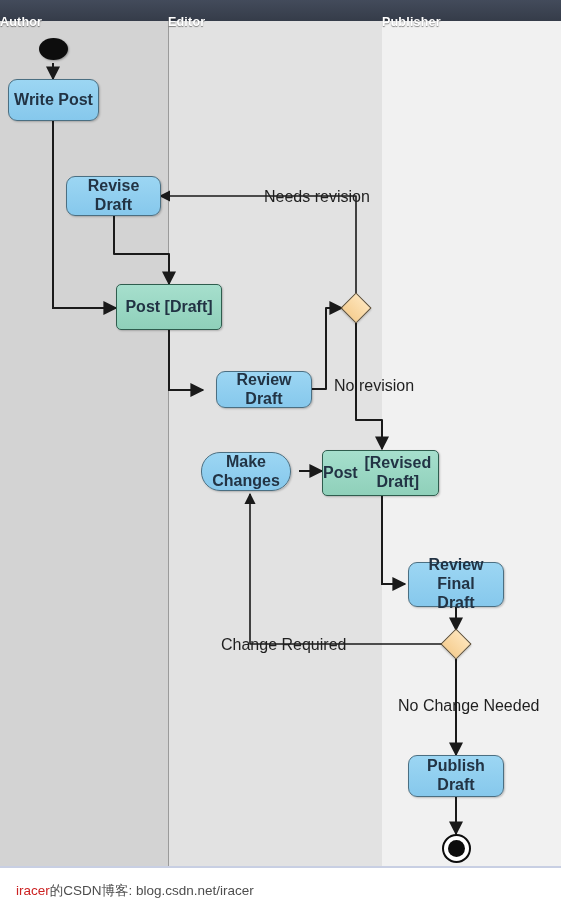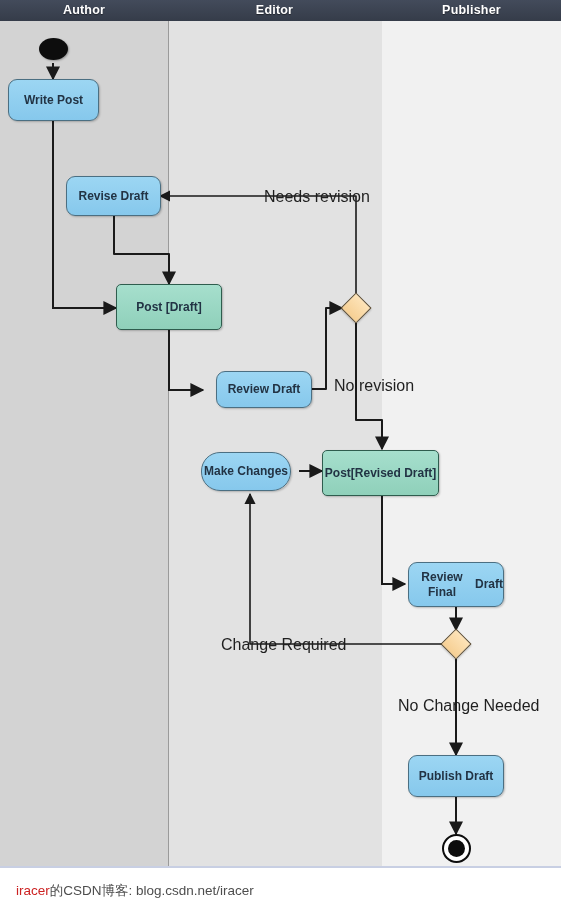--- a/index.html
+++ b/index.html
@@ -23,24 +23,23 @@
     position: absolute;
     left: 0;
     top: 0;
     width: 561px;
     height: 21px;
     background: #3d4554;
     background: linear-gradient(180deg, #434b5b 0%, #353c49 100%);
   }
   .lane-title {
     position: absolute;
-    top: 0;
+    top: 12px;
     height: 21px;
     line-height: 21px;
-    text-align: center;
     color: #ffffff;
     font-size: 12.5px;
     font-weight: bold;
     letter-spacing: 0.2px;
     text-shadow: 0 1px 1px rgba(0,0,0,0.45);
   }
 
   
   .lane-body {
     position: absolute;
@@ -85,21 +84,21 @@
   
   .node {
     position: absolute;
     box-sizing: border-box;
     border-radius: 9px;
     border: 1.4px solid #4a6e80;
     display: flex;
     align-items: center;
     justify-content: center;
     text-align: center;
-    font-size: 12px;
+    font-size: 16px;
     font-weight: bold;
     color: #223344;
     line-height: 1.18;
     box-shadow: 1px 1px 2px rgba(0,0,0,0.22);
   }
   .node.blue {
     background: #92d0f0;
     background: linear-gradient(180deg, #9cd6f3 0%, #86c8ec 100%);
     border-color: #4b6f82;
   }
@@ -226,21 +225,21 @@
 
   <div class="node blue" style="left:201px; top:452px; width:90px; height:39px;border-radius:19px;">
     <span>Make Changes</span>
   </div>
 
   <div class="node green" style="left:322px; top:450px; width:117px; height:46px; flex-direction:row;">
     <span>Post</span>
     <span>[Revised Draft]</span>
   </div>
 
-  <div class="node blue" style="left:408px; top:562px; width:96px; height:45px; flex-direction:row;">
+  <div class="node blue" style="left:408px; top:562px; width:96px; height:45px; flex-direction:column;">
     <span>Review Final</span>
     <span>Draft</span>
   </div>
 
   <div class="decision" style="left:445px; top:633px; width:22px; height:22px;"></div>
 
   <div class="node blue" style="left:408px; top:755px; width:96px; height:42px;">
     <span>Publish Draft</span>
   </div>
 

